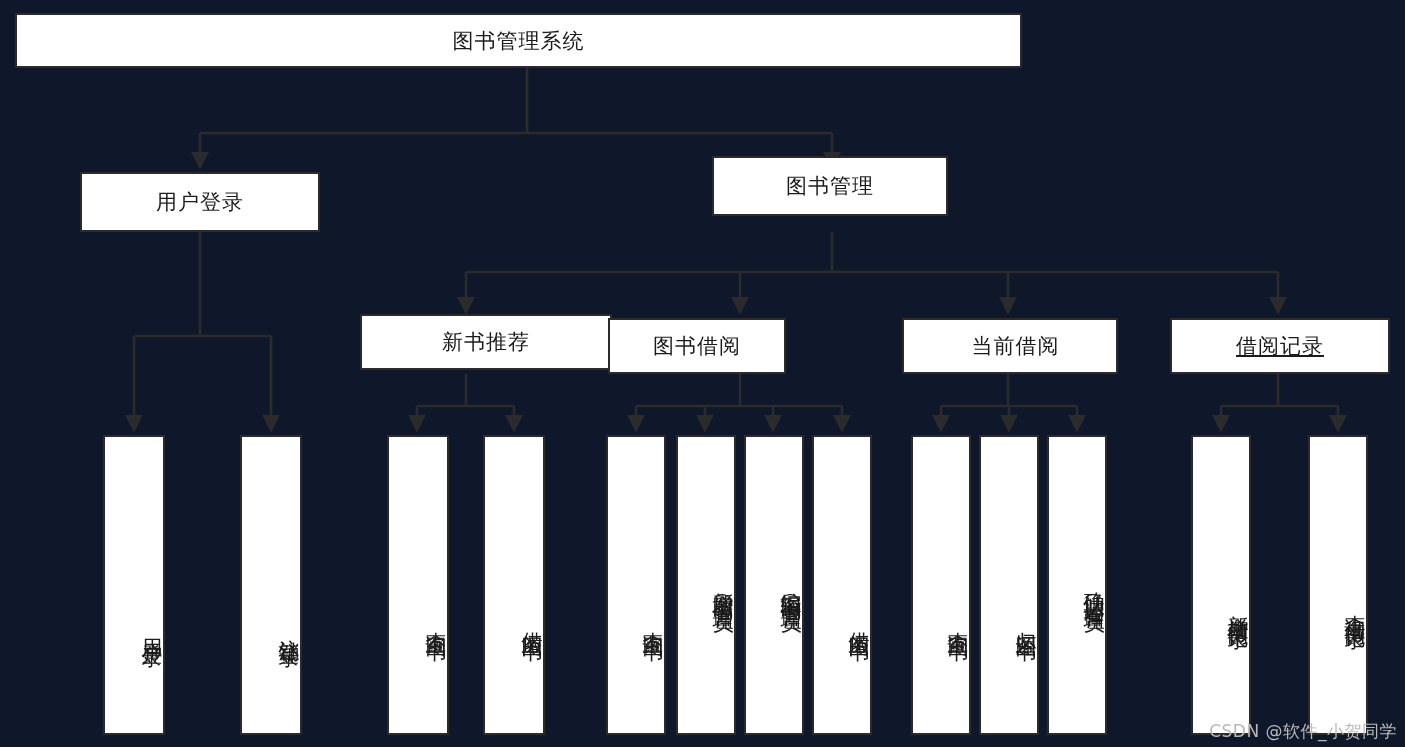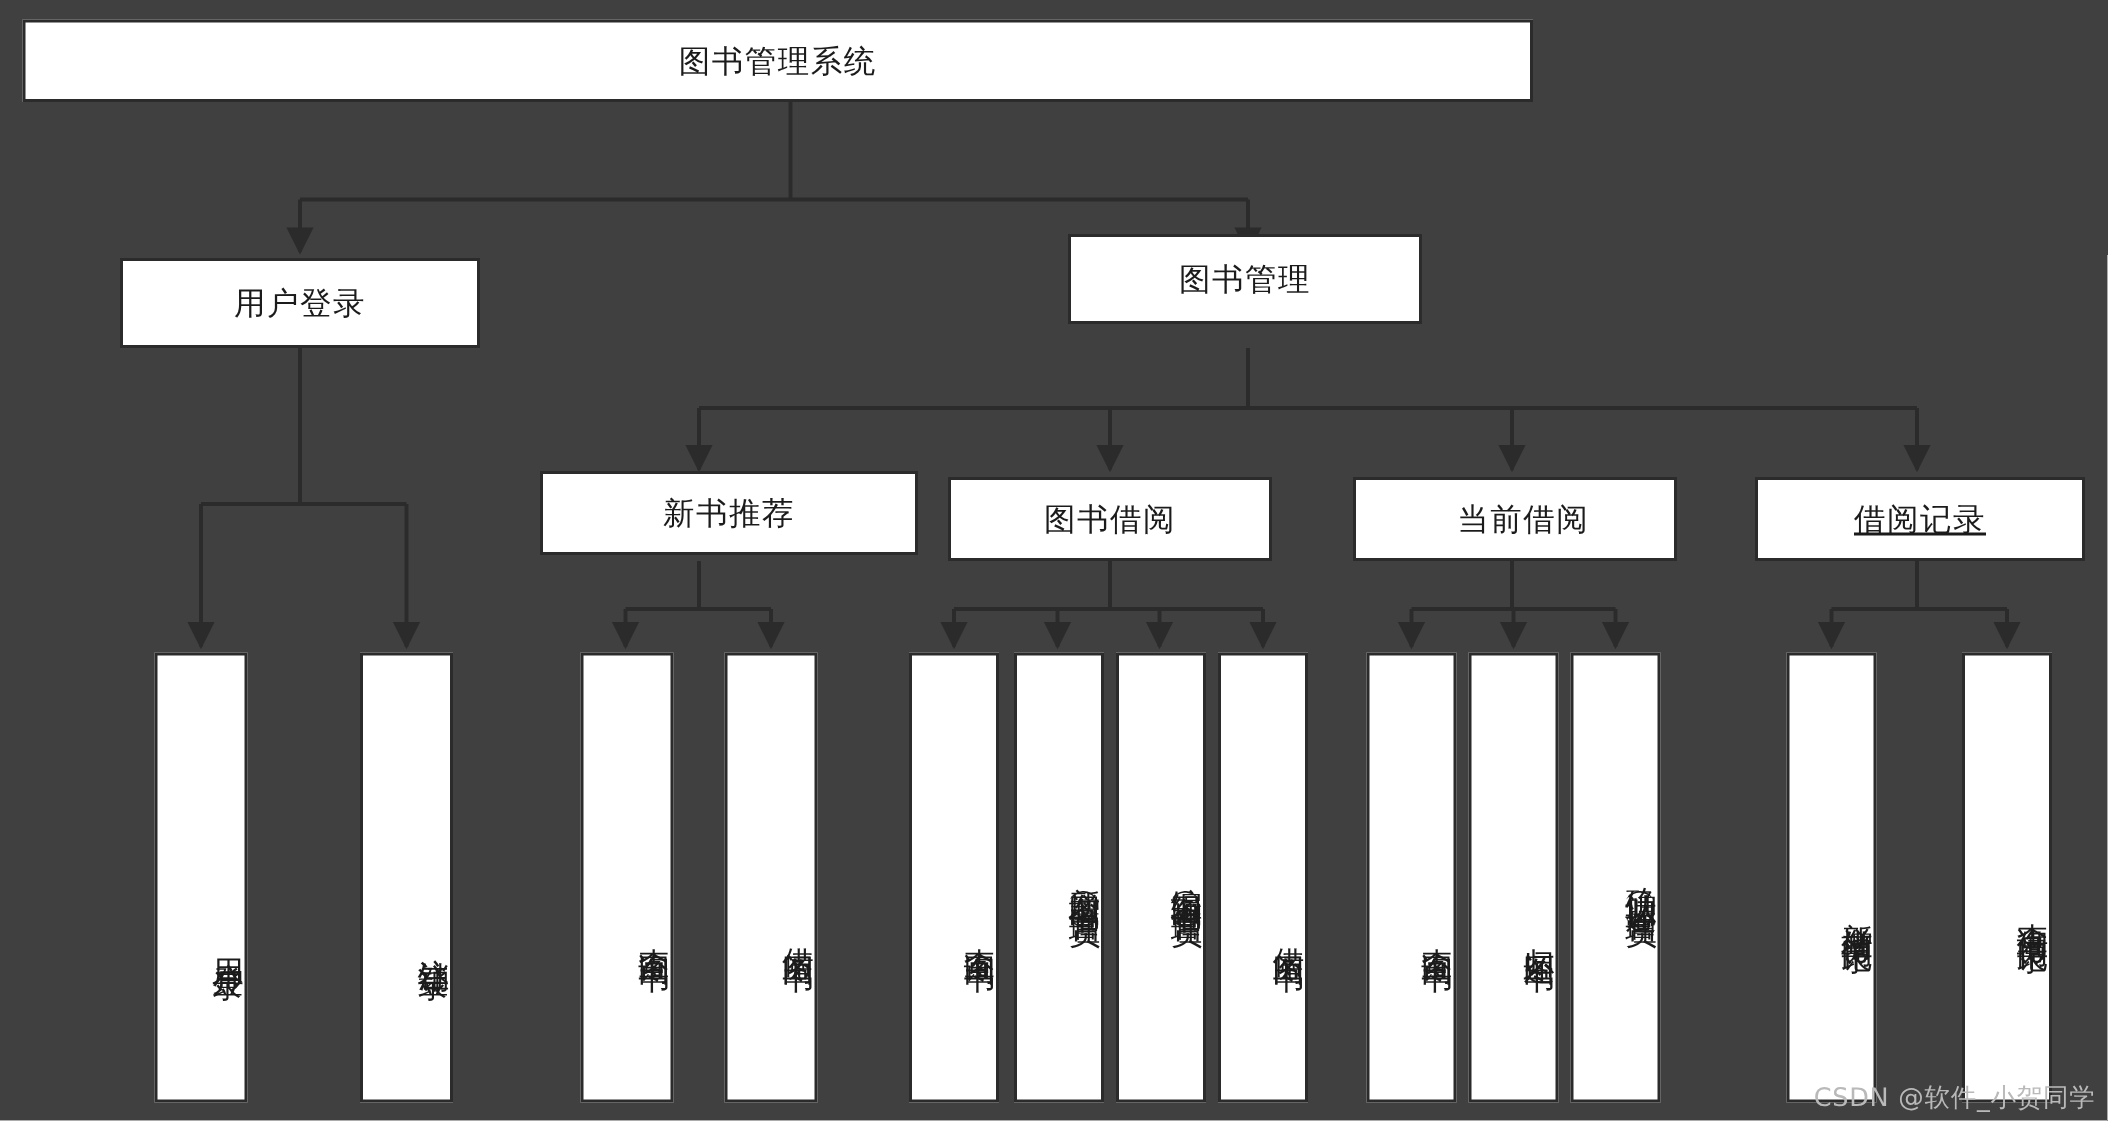--- a/index.html
+++ b/index.html
@@ -4,21 +4,21 @@
 <style>
   html, body {
     margin: 0;
     padding: 0;
     background: #ffffff;
   }
   #canvas {
     position: relative;
     width: 1405px;
     height: 747px;
-    background: #404040;
+    background: #0f172a;
     font-family: "DejaVu Sans", "Liberation Sans", sans-serif;
     overflow: hidden;
   }
   svg#wires {
     position: absolute;
     left: 0;
     top: 0;
     width: 1405px;
     height: 747px;
     pointer-events: none;
@@ -130,21 +130,21 @@
   </div>
 
   <div class="node h" style="left:712px; top:156px; width:236px; height:60px;">
     <span class="lbl">图书管理</span>
   </div>
 
   <div class="node h" style="left:360px; top:314px; width:252px; height:56px;">
     <span class="lbl">新书推荐</span>
   </div>
 
-  <div class="node h" style="left:632px; top:318px; width:216px; height:56px;">
+  <div class="node h" style="left:608px; top:318px; width:178px; height:56px;">
     <span class="lbl">图书借阅</span>
   </div>
 
   <div class="node h" style="left:902px; top:318px; width:216px; height:56px;padding-left:11px;">
     <span class="lbl">当前借阅</span>
   </div>
 
   <div class="node h" style="left:1170px; top:318px; width:220px; height:56px;text-decoration:underline;">
     <span class="lbl">借阅记录</span>
   </div>

